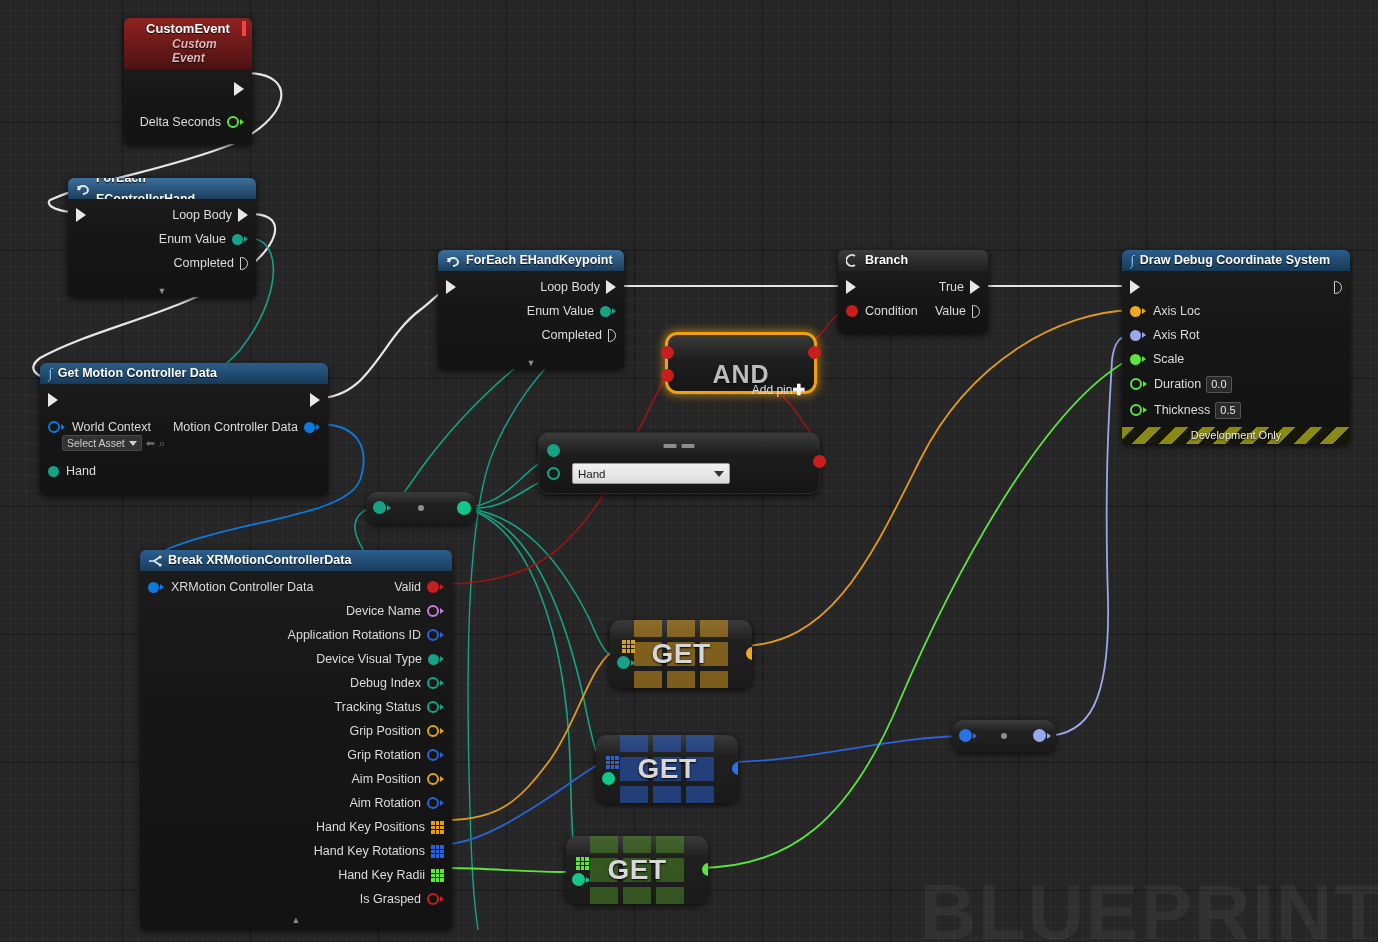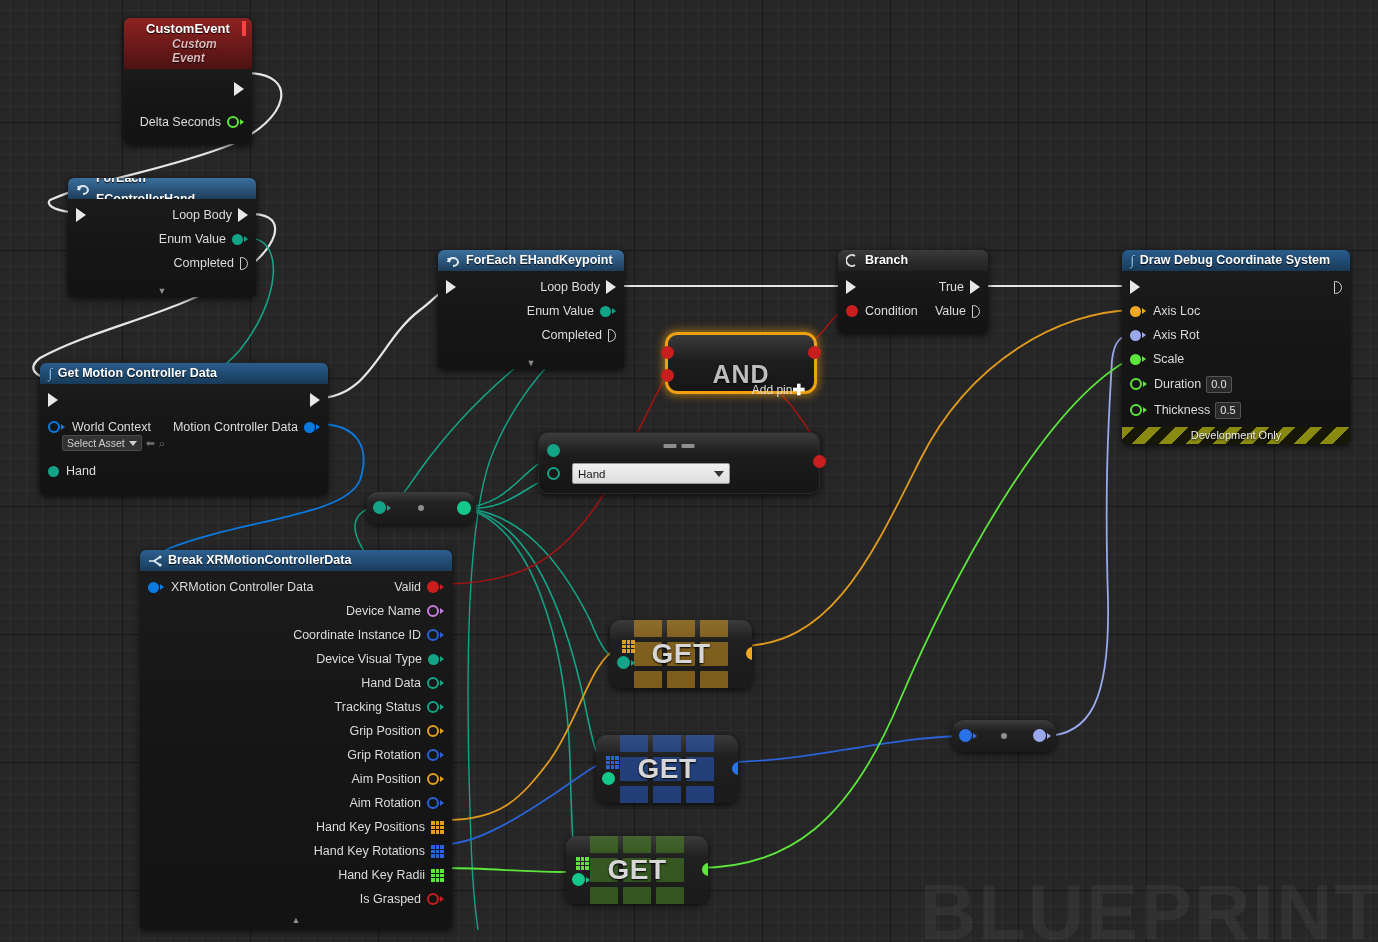--- a/index.html
+++ b/index.html
@@ -541,35 +541,35 @@
       </div>
 
       <div class="row right">
         <span class="lbl">Device Name</span>
         <span class="pin-wrap" style="color:#c87ce0;margin-left:6px;">
           <span class="pin hollow"></span>
             <span class="pin-arrow"></span>
         </span>
       </div>
       <div class="row right">
-        <span class="lbl">Coordinate Instance ID</span>
+        <span class="lbl">Application Rotations ID</span>
         <span class="pin-wrap" style="color:#2a62d8;margin-left:6px;">
           <span class="pin hollow"></span>
             <span class="pin-arrow"></span>
         </span>
       </div>
       <div class="row right">
         <span class="lbl">Device Visual Type</span>
         <span class="pin-wrap" style="color:#13a386;margin-left:6px;">
           <span class="pin fill"></span>
             <span class="pin-arrow"></span>
         </span>
       </div>
       <div class="row right">
-        <span class="lbl">Hand Data</span>
+        <span class="lbl">Debug Index</span>
         <span class="pin-wrap" style="color:#13a386;margin-left:6px;">
           <span class="pin hollow"></span>
             <span class="pin-arrow"></span>
         </span>
       </div>
       <div class="row right">
         <span class="lbl">Tracking Status</span>
         <span class="pin-wrap" style="color:#13a386;margin-left:6px;">
           <span class="pin hollow"></span>
             <span class="pin-arrow"></span>

